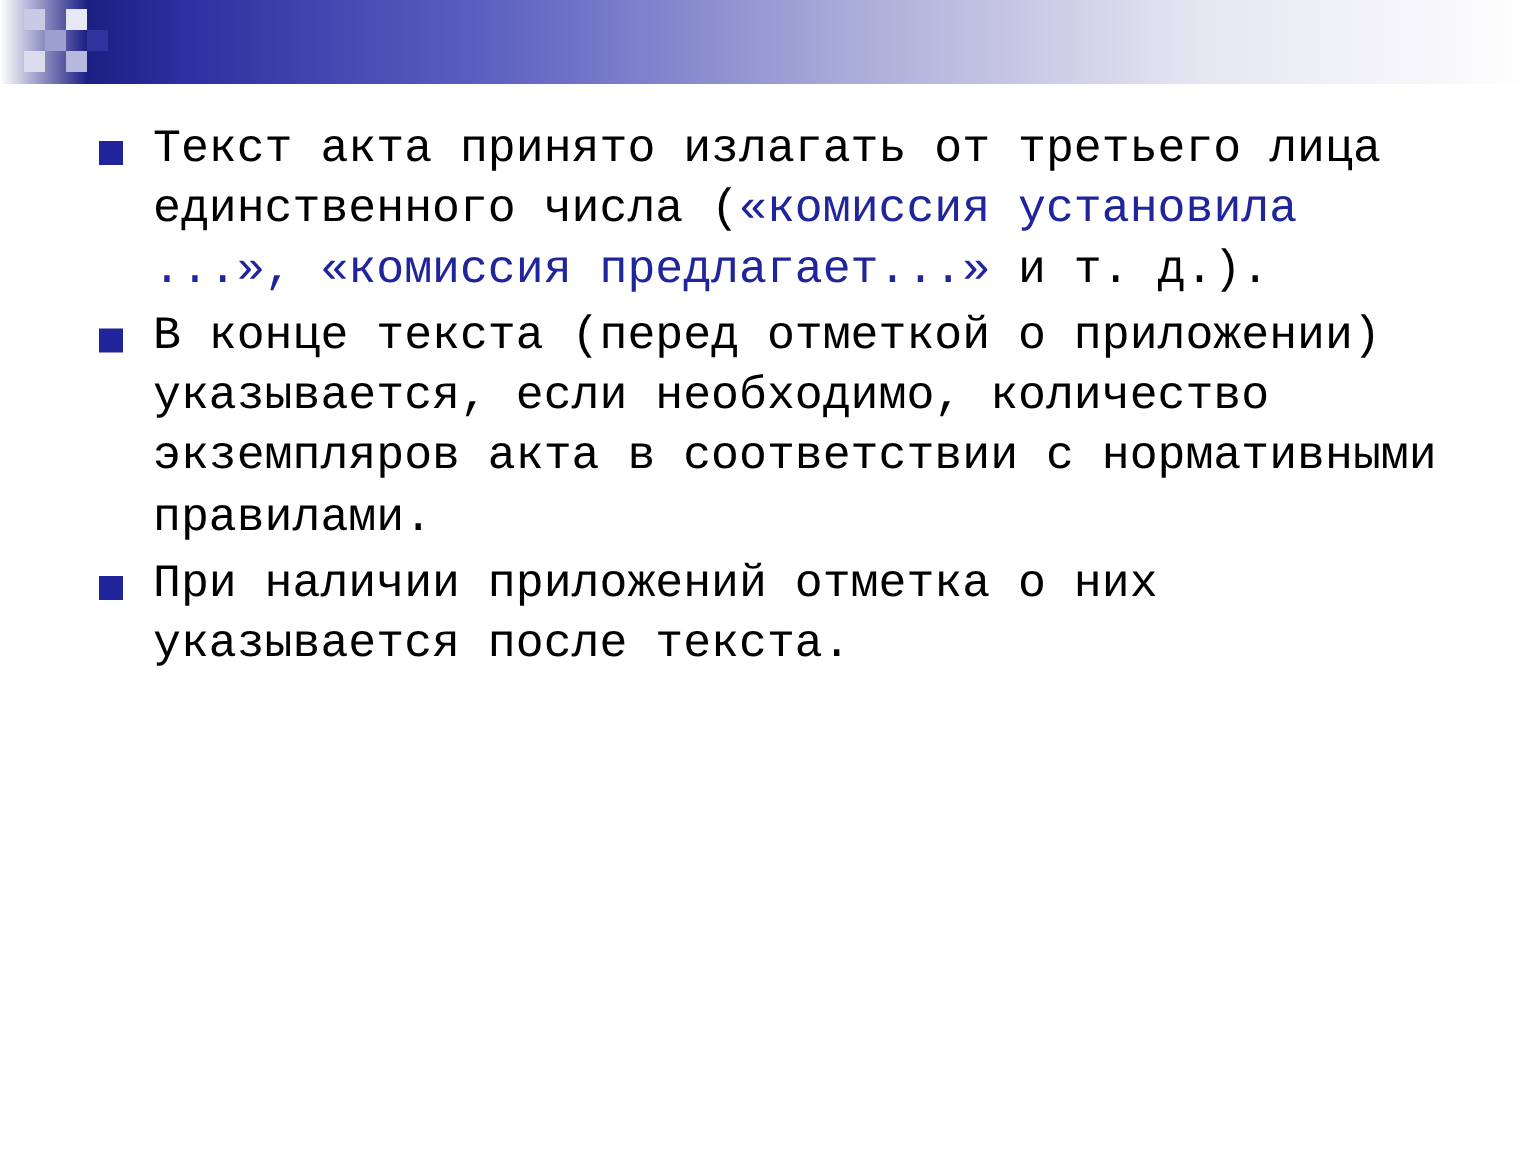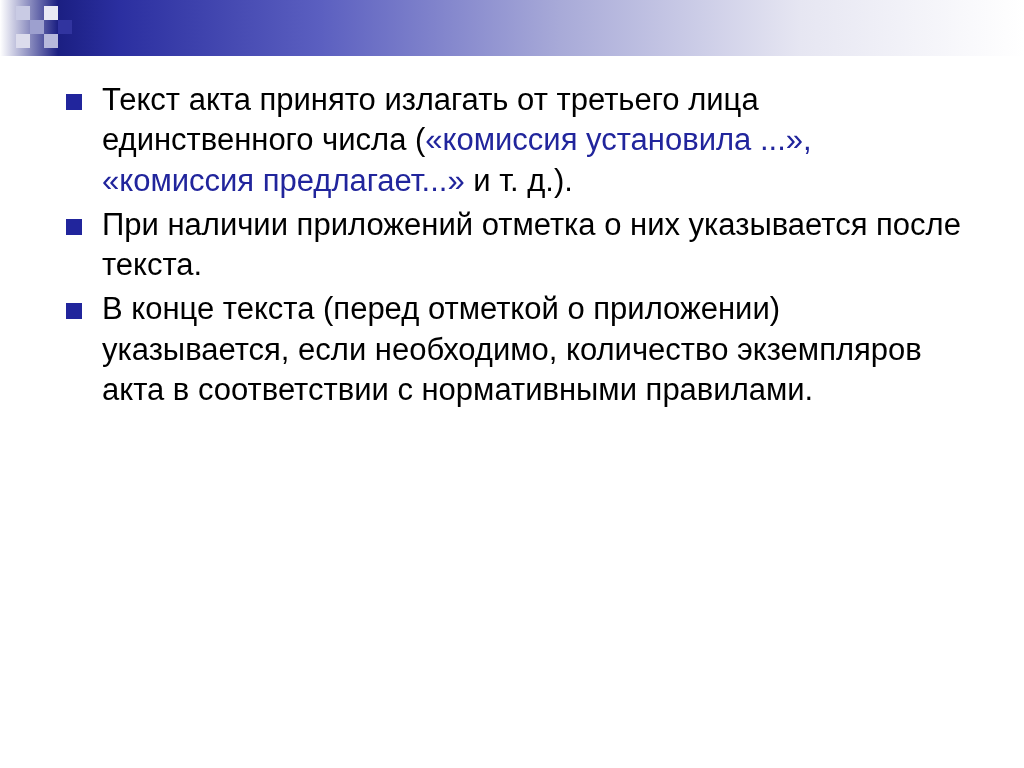--- a/index.html
+++ b/index.html
@@ -11,20 +11,21 @@
     height: 768px;
     background: #ffffff;
     font-family: "Liberation Sans", sans-serif;
     overflow: hidden;
   }
   .slide {
     position: relative;
     width: 936px;
     height: 768px;
     background: #ffffff;
+    font-family: Liberation Mono, monospace;
   }
 
   
   .header-band {
     position: absolute;
     left: 0;
     top: 0;
     width: 1024px;
     height: 56px;
     background: linear-gradient(to right,
@@ -95,24 +96,24 @@
   <div class="content">
     <ul class="bullets">
 
       <li>
         <span class="marker"></span>
         <p class="para"><span>Текст акта принято излагать от третьего лица единственного числа (</span><span class="accent">«комиссия установила ...», «комиссия предлагает...»</span><span> и т. д.).</span></p>
       </li>
 
       <li>
         <span class="marker"></span>
-        <p class="para"><span>При наличии приложений отметка о них указывается после текста.</span></p>
+        <p class="para"><span>В конце текста (перед отметкой о приложении) указывается, если необходимо, количество экземпляров акта в соответствии с нормативными правилами.</span></p>
       </li>
 
       <li>
         <span class="marker"></span>
-        <p class="para"><span>В конце текста (перед отметкой о приложении) указывается, если необходимо, количество экземпляров акта в соответствии с нормативными правилами.</span></p>
+        <p class="para"><span>При наличии приложений отметка о них указывается после текста.</span></p>
       </li>
 
     </ul>
   </div>
 
 </div>
 
 </body></html>

